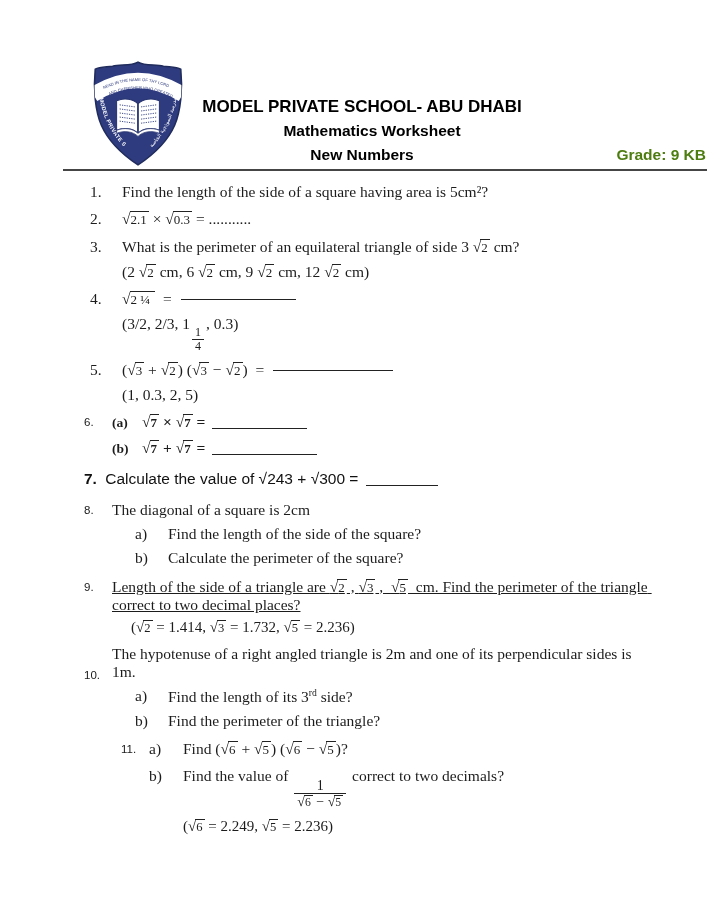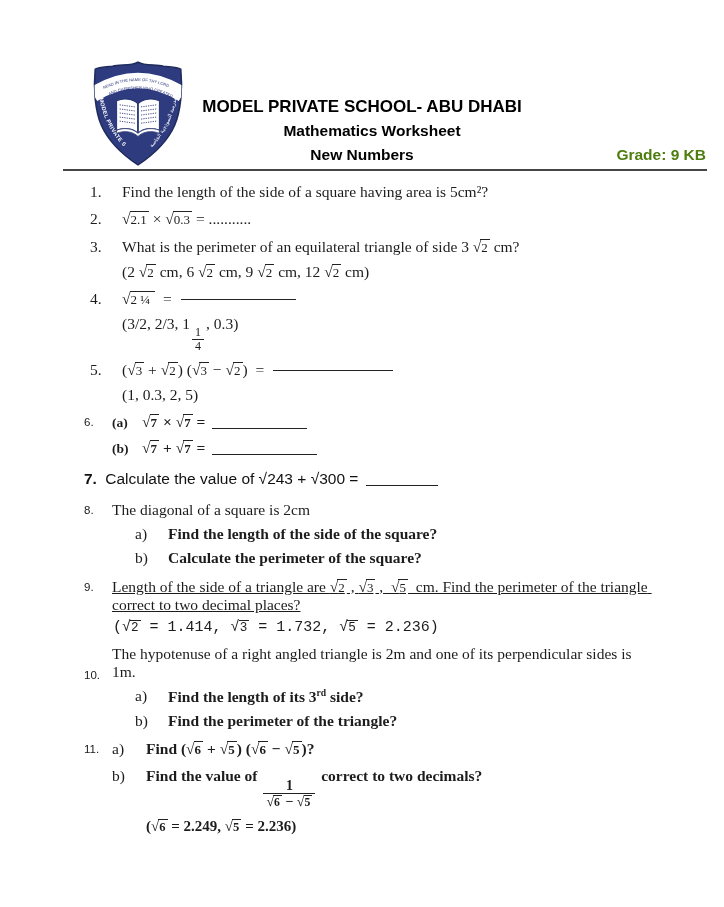--- a/index.html
+++ b/index.html
@@ -42,37 +42,37 @@
   .q2 { margin-top:9px; }
   .q3 { margin-top:10px; }
   .q4 { margin-top:9px; }
   .q5 { margin-top:7px; }
   .q6 { margin-top:9px; }
   .q7row { margin:13px 0 0 84px; font-family:"Liberation Sans", sans-serif; font-size:15.5px; color:#111; }
   .q7row .q7n { font-weight:bold; margin-right:4px; }
   .q8 { margin-top:13px; }
   .q9 { margin-top:11px; }
   .q10 { margin-top:9px; }
-  .q11 { margin-top:10px; }
+  .q11 { margin-top:10px;margin-left:37px; }
   
   .prow { display:flex; margin-top:6px; }
   .plabel { flex:none; width:33px; margin-left:23px; }
-  .ptext { flex:1;font-weight:bold; }
+  .ptext { flex:1; }
   .q8 .prow, .q10 .prow { margin-top:6px; }
   .q8 .prow + .prow, .q10 .prow + .prow { margin-top:6px; }
   
   .q6row { display:flex; font-weight:bold; }
   .q6row + .q6row { margin-top:8px; }
   .q6label { flex:none; width:30px; font-size:13.5px; padding-top:2px; }
   
   .q9 .qtext  { max-width:545px;text-decoration:underline; }
   .q10 .qtext { max-width:545px; }
   .q10 .qn { padding-top:24px; }
   .hint { margin-top:5px; font-size:15px; }
-  .q9 .hint { margin-left:1px;font-family:Liberation Mono, monospace; }
+  .q9 .hint { margin-left:19px; }
   
   .q11 .plabel { width:34px; margin-left:0; }
   .q11 .prow { margin-top:0; }
   .q11 .prow + .prow { margin-top:9px; }
   .q11 .hint { margin-top:8px; }
 </style>
 </head>
 <body>
 
 <div class="page">

